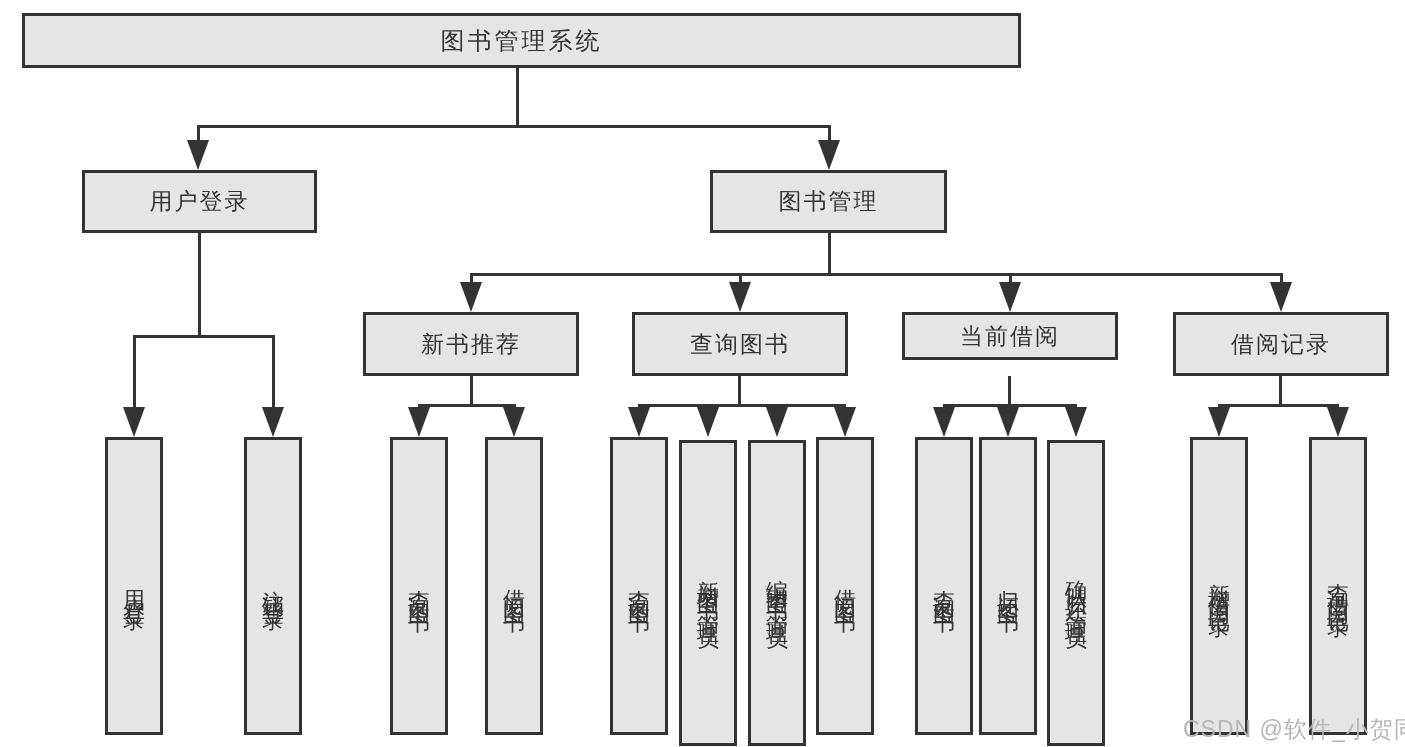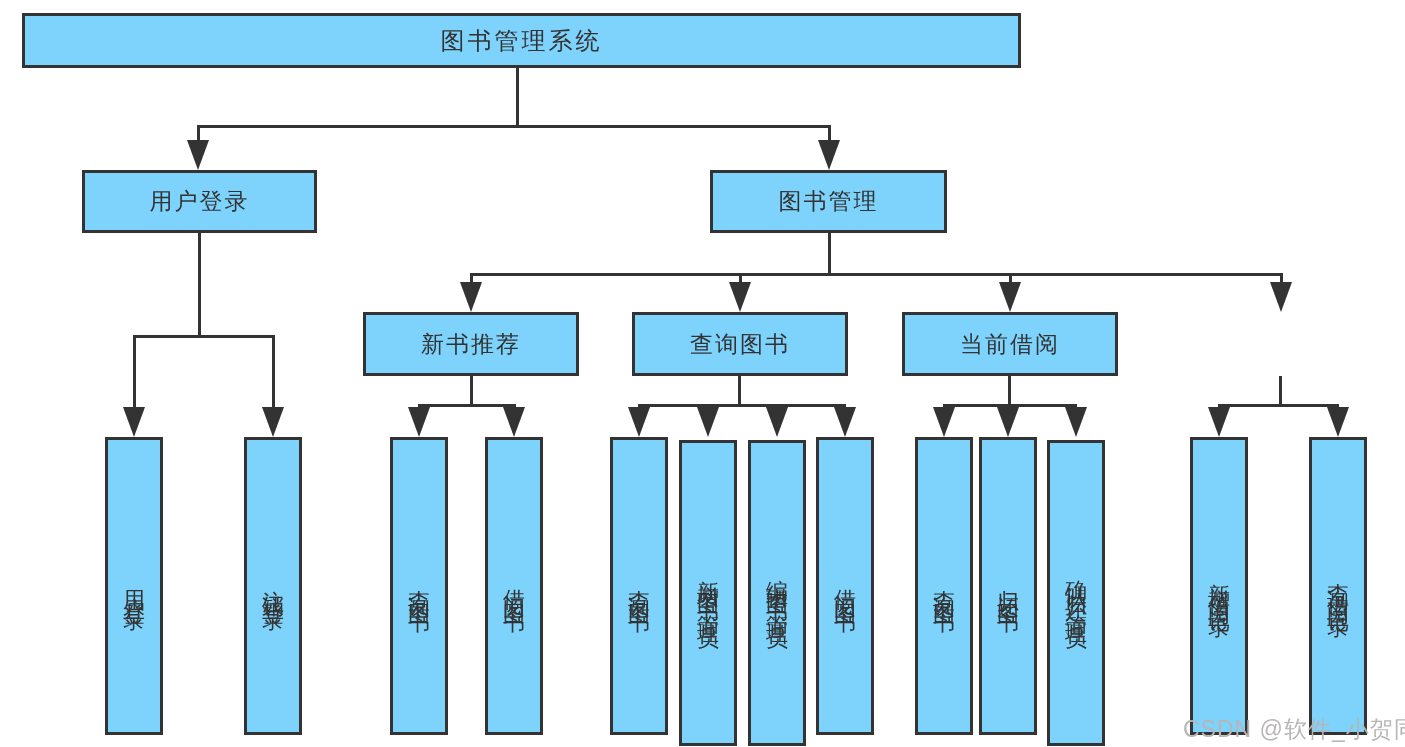--- a/index.html
+++ b/index.html
@@ -22,21 +22,21 @@
   .arrow{
     position:absolute;width:0;height:0;
     border-left:11px solid transparent;
     border-right:11px solid transparent;
     border-top:30px solid var(--line);
   }
   
   .box{
     position:absolute;
     box-sizing:border-box;
-    background:#7dd3fc;
+    background:#e5e5e5;
     border:3px solid var(--line);
     display:flex;align-items:center;justify-content:center;
   }
   .box span{color:var(--text);white-space:nowrap;}
   .root span{font-size:24px;letter-spacing:3px;}
   .hbox span{font-size:23px;letter-spacing:2px;}
   .leaf span{
     writing-mode:vertical-rl;
     text-orientation:mixed;
     font-size:22px;
@@ -115,22 +115,25 @@
   <div class="box hbox" style="left:363px;top:312px;width:216px;height:64px">
     <span>新书推荐</span>
   </div>
 
   <div class="box hbox" style="left:710px;top:170px;width:237px;height:63px">
     <span>图书管理</span>
   </div>
   <div class="box hbox" style="left:632px;top:312px;width:216px;height:64px">
     <span>查询图书</span>
   </div>
-  <div class="box hbox" style="left:902px;top:312px;width:216px;height:64px">
+  <div class="box hbox" style="left:902px;top:312px;width:216px;height:48px">
     <span>当前借阅</span>
+  </div>
+  <div class="box hbox" style="left:1173px;top:312px;width:216px;height:64px">
+    <span>借阅记录</span>
   </div>
 
   <div class="box leaf" style="left:105px;top:437px;width:58px;height:298px">
     <span>用户登录</span>
   </div>
   <div class="box leaf" style="left:244px;top:437px;width:58px;height:298px">
     <span>注销登录</span>
   </div>
 
   <div class="box leaf" style="left:390px;top:437px;width:58px;height:298px">

